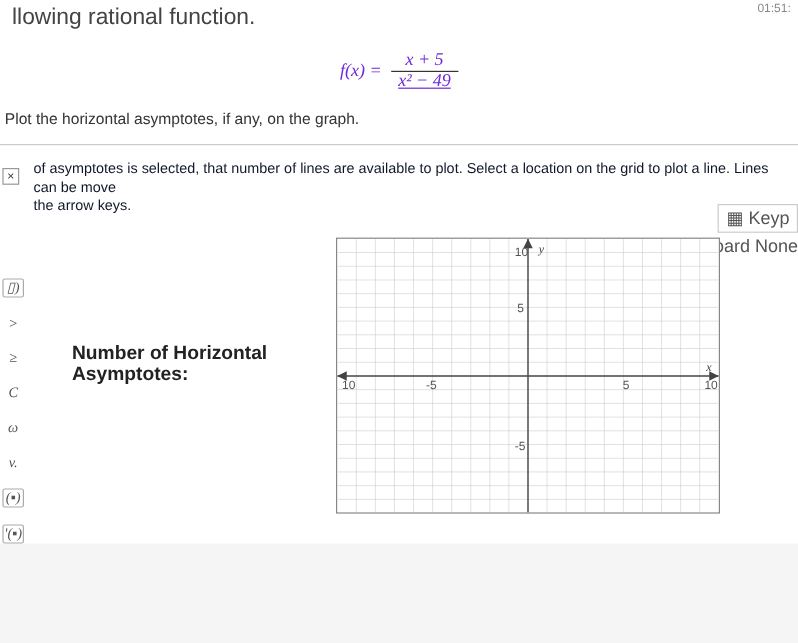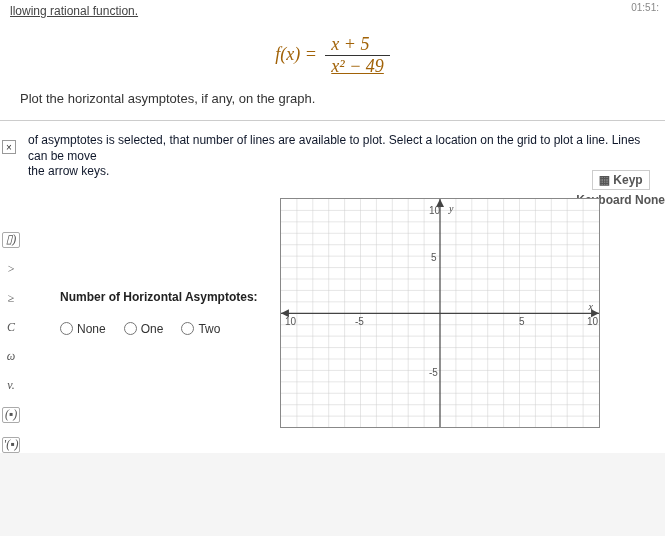--- a/index.html
+++ b/index.html
@@ -1,36 +1,36 @@
 <!DOCTYPE html>
 <html><head>
 <meta charset="utf-8">
 <style>
 * { box-sizing: border-box; margin: 0; padding: 0; }
 body { font-family: Arial, sans-serif; font-size: 13px; color: #333; background: #f5f5f5; width: 665px; height: 536px; overflow: hidden; position: relative; }
 .page { background: #fff; padding: 0; }
-.top-text { padding: 4px 0 8px 10px; font-size: 12px; color: #444; text-decoration: underline; }
-.formula { text-align: center; padding: 8px 0 12px; font-size: 18px; font-family: 'Times New Roman', serif; font-style: italic; color: #a16207; }
-.formula .frac { display: inline-block; vertical-align: middle; text-align: left; margin-left: 4px; }
+.top-text { padding: 4px 0 8px 10px; font-size: 19px; color: #444; }
+.formula { text-align: center; padding: 8px 0 12px; font-size: 15px; font-family: 'Times New Roman', serif; font-style: italic; color: #6d28d9; }
+.formula .frac { display: inline-block; vertical-align: middle; text-align: center; margin-left: 4px; }
 .formula .num { display: block; border-bottom: 1px solid #333; padding: 0 6px; }
 .formula .den { display: block; padding: 0 6px; text-decoration: underline; }
-.instruction { padding: 2px 0 8px 20px; font-size: 13px; color: #333; }
+.instruction { padding: 2px 0 8px 4px; font-size: 13px; color: #333; }
 .divider { border-top: 1px solid #ccc; margin: 6px 0; }
-.right-badges { position: absolute; right: 0; top: 170px; text-align: center; font-size: 12px; color: #555; font-weight: bold; }
+.right-badges { position: absolute; right: 0; top: 170px; text-align: right; font-size: 15px; color: #555; }
 .badge { display: inline-block; border: 1px solid #ccc; padding: 2px 6px; background: #fff; margin-bottom: 3px; }
 .hint { padding: 6px 10px 6px 28px; font-size: 12px; color: #0f172a; line-height: 1.3; }
 .main-row { display: flex; padding: 6px 0 0 0; }
 .left-toolbar { width: 22px; display: flex; flex-direction: column; gap: 14px; padding-top: 40px; align-items: center; }
 .tool { width: 18px; height: 16px; border: 1px solid #aaa; border-radius: 2px; display: flex; align-items: center; justify-content: center; font-size: 10px; color: #555; background: #fff; cursor: pointer; }
 .tool-sym { font-size: 12px; color: #555; font-family: serif; font-style: italic; }
 .answer-area { flex: 1; padding-left: 8px; }
 .zoom-btn { float: right; margin-right: 40px; border: 1px solid #bbb; background: #f9f9f9; padding: 5px 12px; font-size: 12px; color: #333; cursor: pointer; }
 .graph-wrap { clear: both; display: flex; align-items: center; gap: 20px; margin-top: 6px; }
 .choices { flex: 0 0 230px; padding-left: 30px; }
-.choices-title { font-weight: bold; font-size: 12px; margin-bottom: 18px; color: #222; }
+.choices-title { font-weight: bold; font-size: 16px; margin-bottom: 18px; color: #222; }
 .radio-row { display: flex; gap: 18px; font-size: 12px; color: #333; }
 .radio-row label { display: flex; align-items: center; gap: 4px; cursor: pointer; }
 .radio-row input { cursor: pointer; }
 .graph { position: relative; width: 320px; height: 230px; border: 1px solid #888; background: #fff; overflow: hidden; }
 .grid-svg { position: absolute; inset: 0; }
 .axis-label { position: absolute; font-size: 10px; font-style: italic; font-family: serif; color: #444; }
 .tick-label { position: absolute; font-size: 10px; color: #555; }
 .timer { position: absolute; top: 2px; right: 6px; font-size: 10px; color: #888; text-align: right; }
 .x-cap { position: absolute; top: 140px; left: 2px; width: 14px; height: 14px; border: 1px solid #999; display:flex;align-items:center;justify-content:center;font-size:10px;background:#fff;}
 </style>
@@ -81,34 +81,20 @@
       <div class="tool">
           <span class="tool-sym">'(▪)</span>
         </div>
     </div>
 
     <div class="answer-area">
 
       <div class="graph-wrap">
         <div class="choices">
           <div class="choices-title">Number of Horizontal Asymptotes:</div>
-          <div class="radio-row">
-            <label>
-                <input type="radio" name="ha" style="">
-                <span>None</span>
-              </label>
-            <label>
-                <input type="radio" name="ha" style="">
-                <span>One</span>
-              </label>
-            <label>
-                <input type="radio" name="ha" style="">
-                <span>Two</span>
-              </label>
-          </div>
         </div>
 
         <div class="graph">
           <svg class="grid-svg" viewBox="0 0 320 230">
             <g stroke="#ccc" stroke-width="0.5">
               <line x1="0" y1="11.5" x2="320" y2="11.5"></line>
                 <line x1="0" y1="23" x2="320" y2="23"></line>
                 <line x1="0" y1="34.5" x2="320" y2="34.5"></line>
                 <line x1="0" y1="46" x2="320" y2="46"></line>
                 <line x1="0" y1="57.5" x2="320" y2="57.5"></line>

